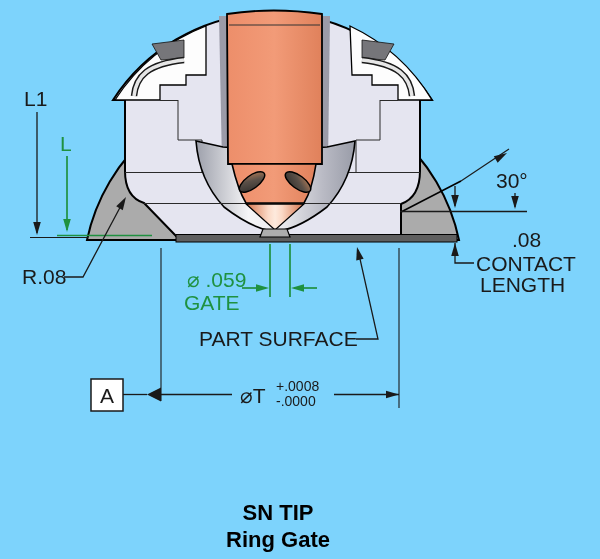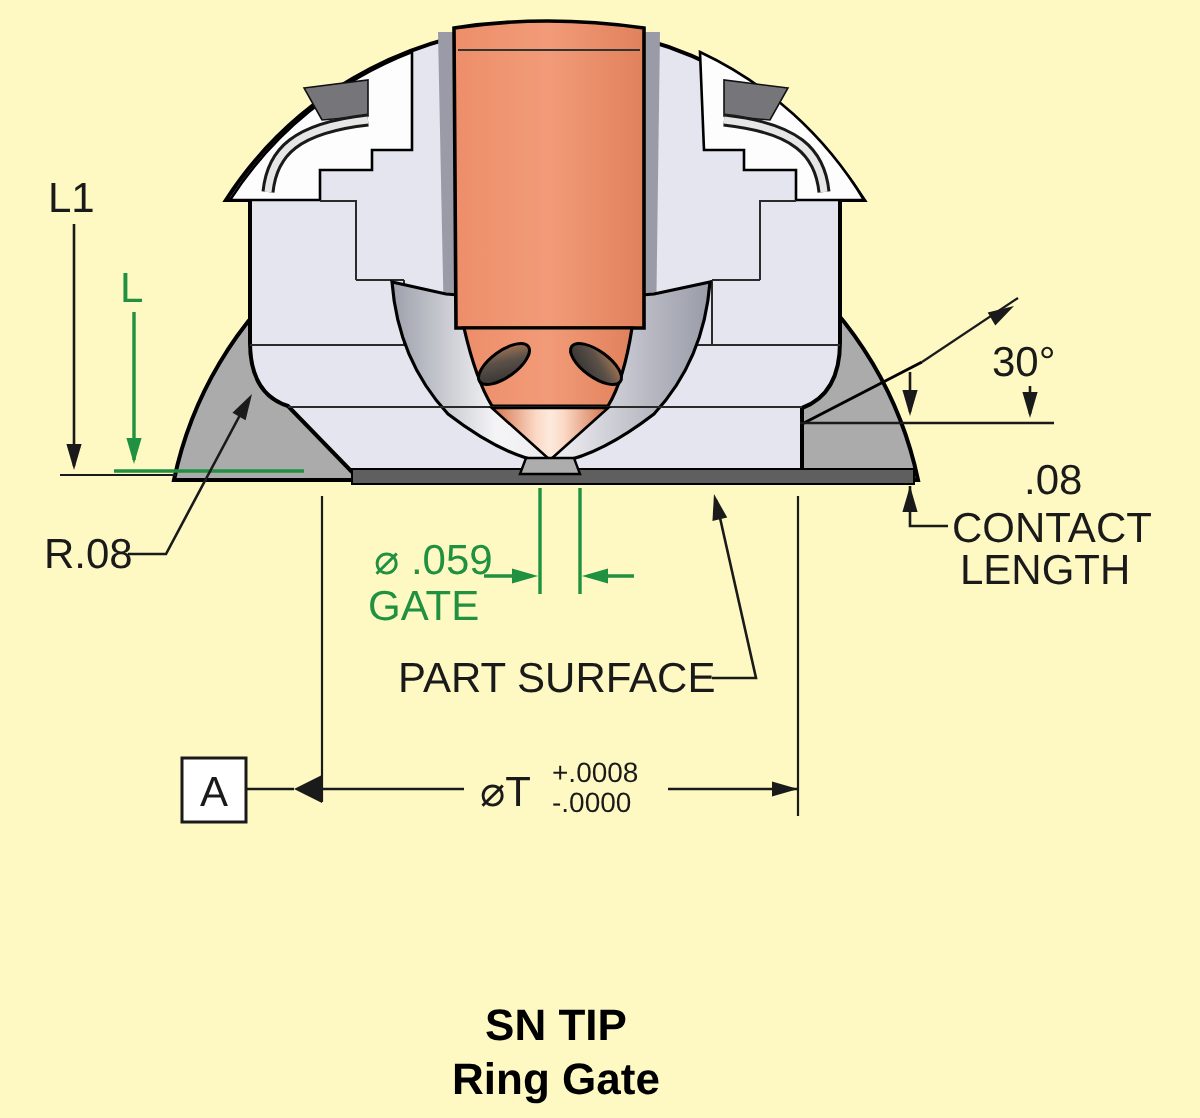--- a/index.html
+++ b/index.html
@@ -1,16 +1,16 @@
 <!DOCTYPE html>
 <html><head>
 <meta charset="utf-8">
 <style>
   html,body{margin:0;padding:0;background:#ffffff;}
-  .stage{position:relative;width:600px;height:559px;background:#fef9c3;overflow:hidden;}
+  .stage{position:relative;width:600px;height:559px;background:#7dd3fc;overflow:hidden;}
   svg{display:block;}
   text{font-family:"Liberation Sans","DejaVu Sans",sans-serif;}
   .dim{font-size:21px;fill:#1a1a1a;}
   .dim-green{font-size:21px;fill:#1F9140;}
   .tol{font-size:14px;fill:#1a1a1a;}
   .ttl{font-size:22px;font-weight:bold;fill:#000;}
   .thin{stroke:#1a1a1a;stroke-width:1.3;fill:none;}
   .xthin{stroke:#1a1a1a;stroke-width:1.1;fill:none;}
   .greenln{stroke:#1F9140;stroke-width:1.7;fill:none;}
   .inner{stroke:#2a2a2a;stroke-width:1;fill:none;}

